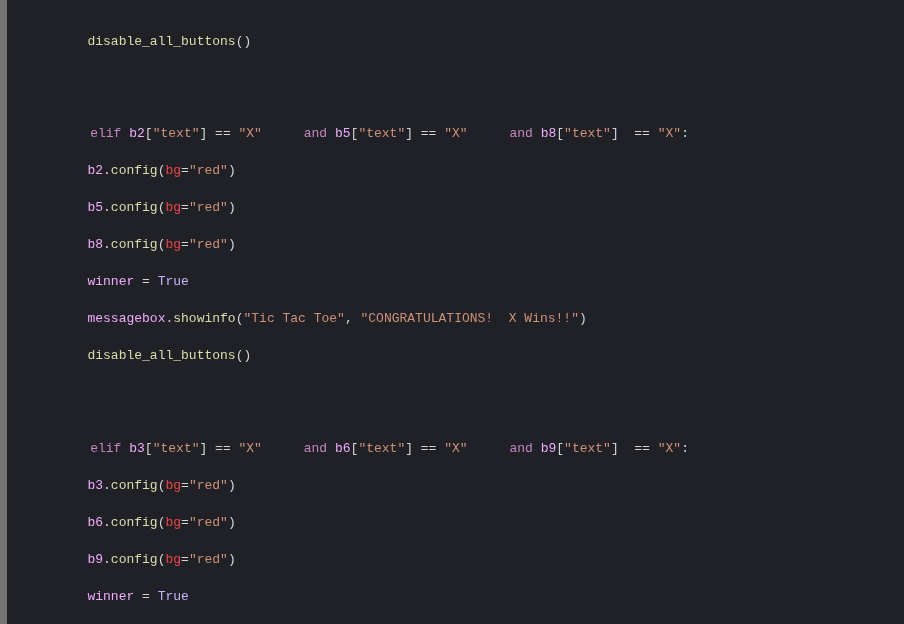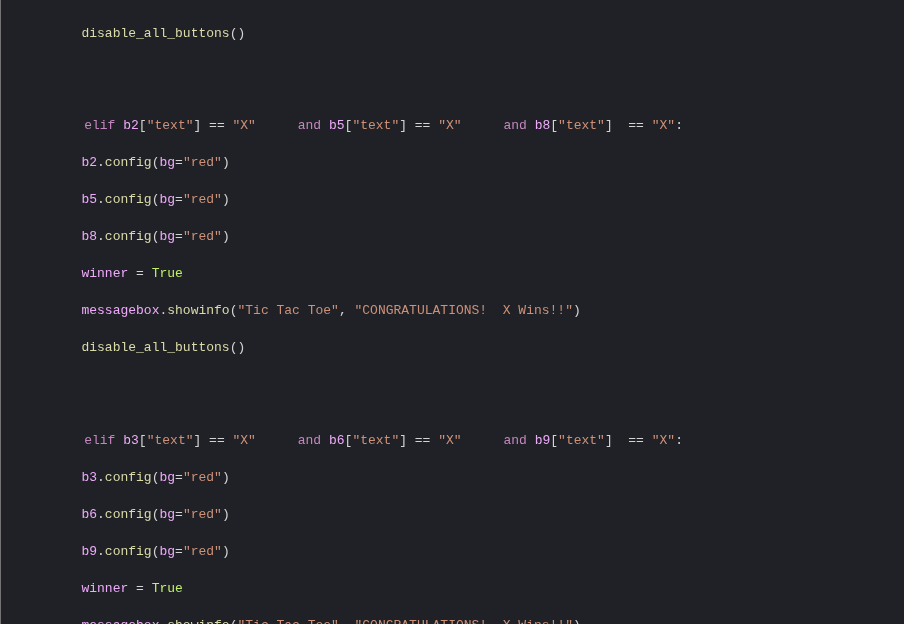--- a/index.html
+++ b/index.html
@@ -9,32 +9,32 @@
     font-family: 'Consolas', 'Courier New', monospace;
     font-size: 13px;
     line-height: 18.5px;
     width: 904px;
     height: 624px;
     overflow: hidden;
     position: relative;
   }
   .editor {
     padding-left: 18px;
-    padding-top: 6px;
-    border-left: 1px solid #737373;
+    padding-top: 14px;
+    border-left: 7px solid #737373;
     height: 100%;
     white-space: pre;
   }
   .line { white-space: pre; }
   .kw  { color: #c586c0; margin-left: 34px; }   
   .fn  { color: #dcdcaa; }   
   .str { color: #ce9178; }   
-  .id  { color: #f0abfc; margin-top: 32px; }   
+  .id  { color: #ef4444; margin-top: 32px; }   
   .op  { color: #d4d4d4; }   
-  .bool{ color: #bef264; }   
+  .bool{ color: #c4b5fd; }   
   .nm  { color: #f0abfc; }   
 </style>
 </head>
 <body>
 
 <div class="editor">
 <div class="line"><span>        </span><span class="fn">disable_all_buttons</span><span class="op">()</span></div>
 <div class="line"> </div>
 
 <div class="line"><span>    </span><span class="kw">elif</span> <span class="nm">b2</span><span class="op">[</span><span class="str">"text"</span><span class="op">]</span><span class="op"> == </span><span class="str">"X"</span> <span class="kw">and</span> <span class="nm">b5</span><span class="op">[</span><span class="str">"text"</span><span class="op">]</span><span class="op"> == </span><span class="str">"X"</span> <span class="kw">and</span> <span class="nm">b8</span><span class="op">[</span><span class="str">"text"</span><span class="op">]</span><span class="op">  == </span><span class="str">"X"</span><span class="op">:</span></div>

